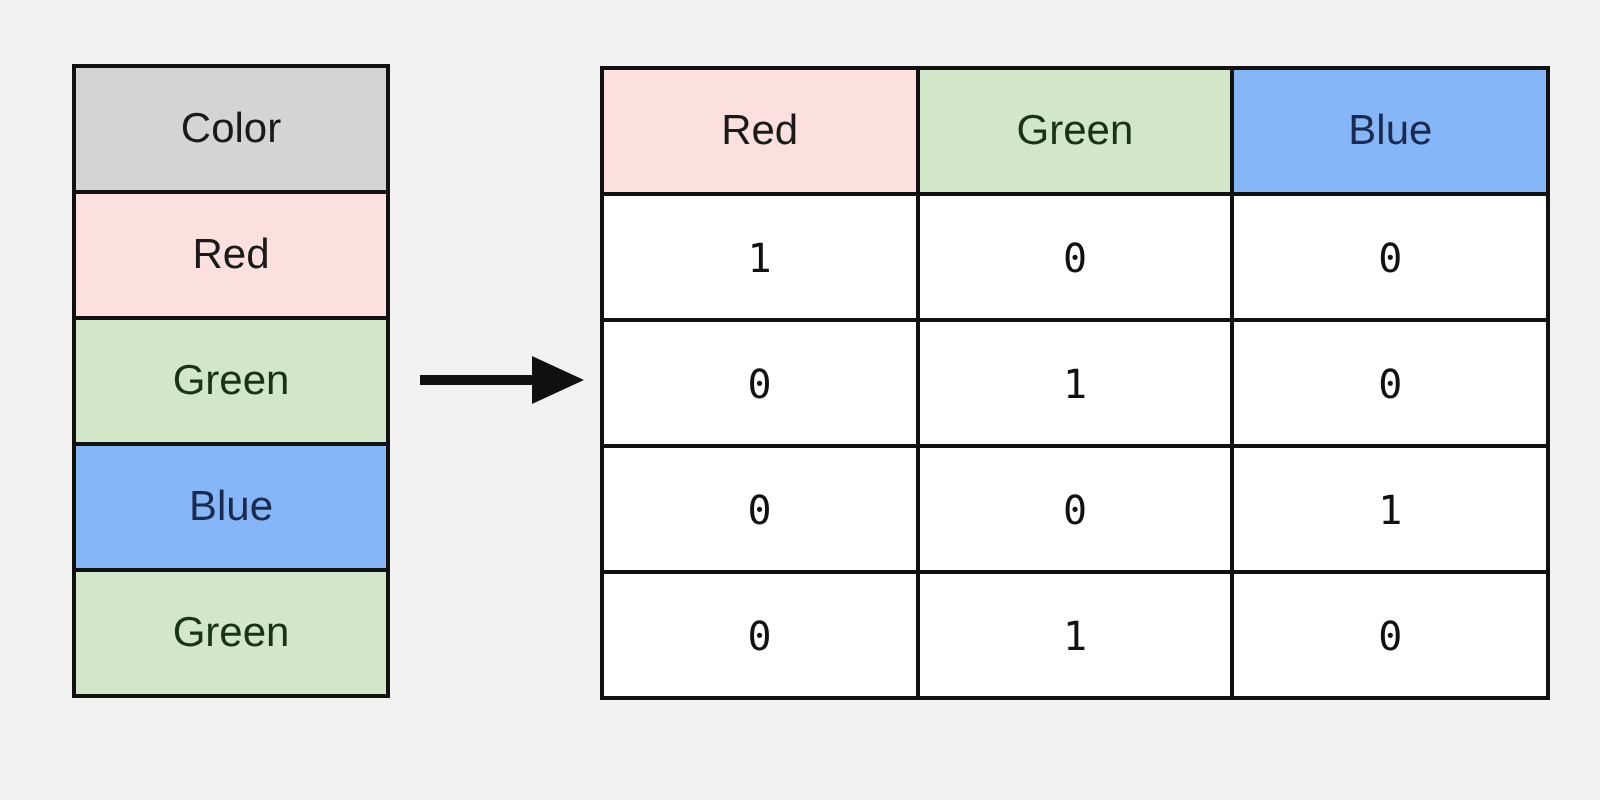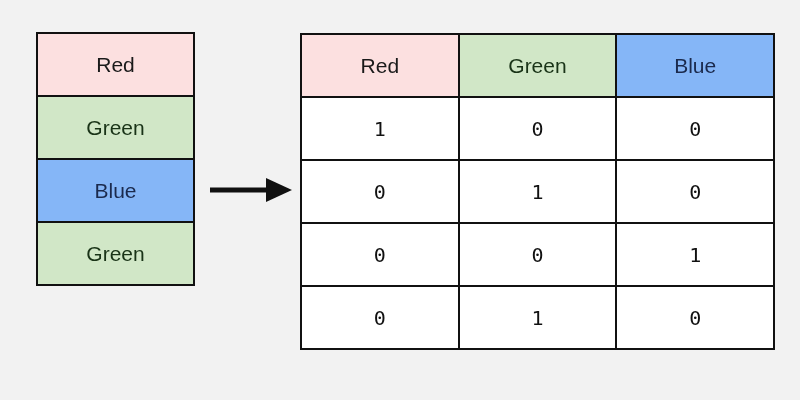--- a/index.html
+++ b/index.html
@@ -89,20 +89,23 @@
   .hdr-blue  { background: #85b6f7; color: #1b2a4d; }
 </style>
 </head>
 <body>
 
 <div id="canvas">
 
   <table class="source-table">
     <tbody>
       <tr>
+        <td class="cell-color">Color</td>
+      </tr>
+      <tr>
         <td class="cell-red">Red</td>
       </tr>
       <tr>
         <td class="cell-green">Green</td>
       </tr>
       <tr>
         <td class="cell-blue">Blue</td>
       </tr>
       <tr>
         <td class="cell-green">Green</td>

